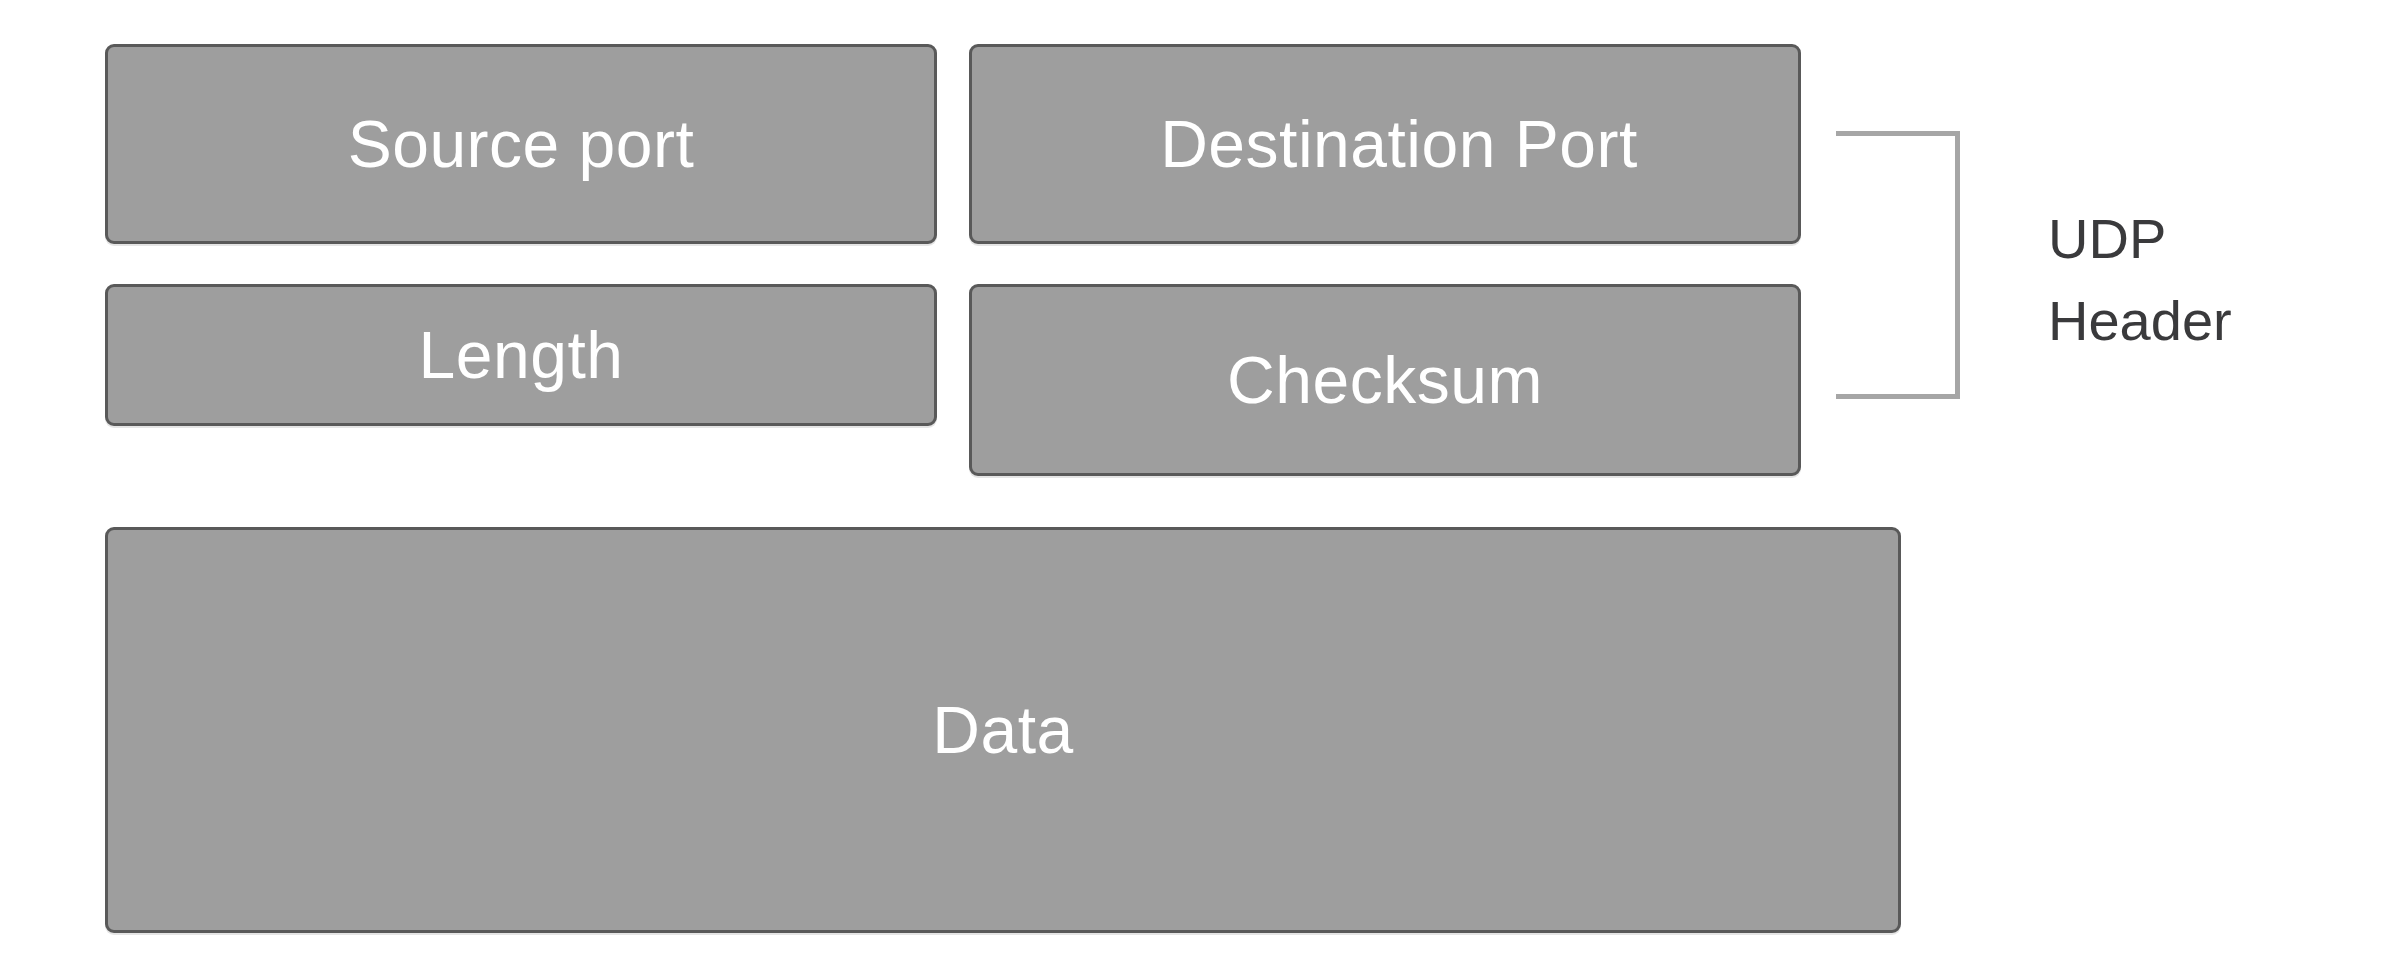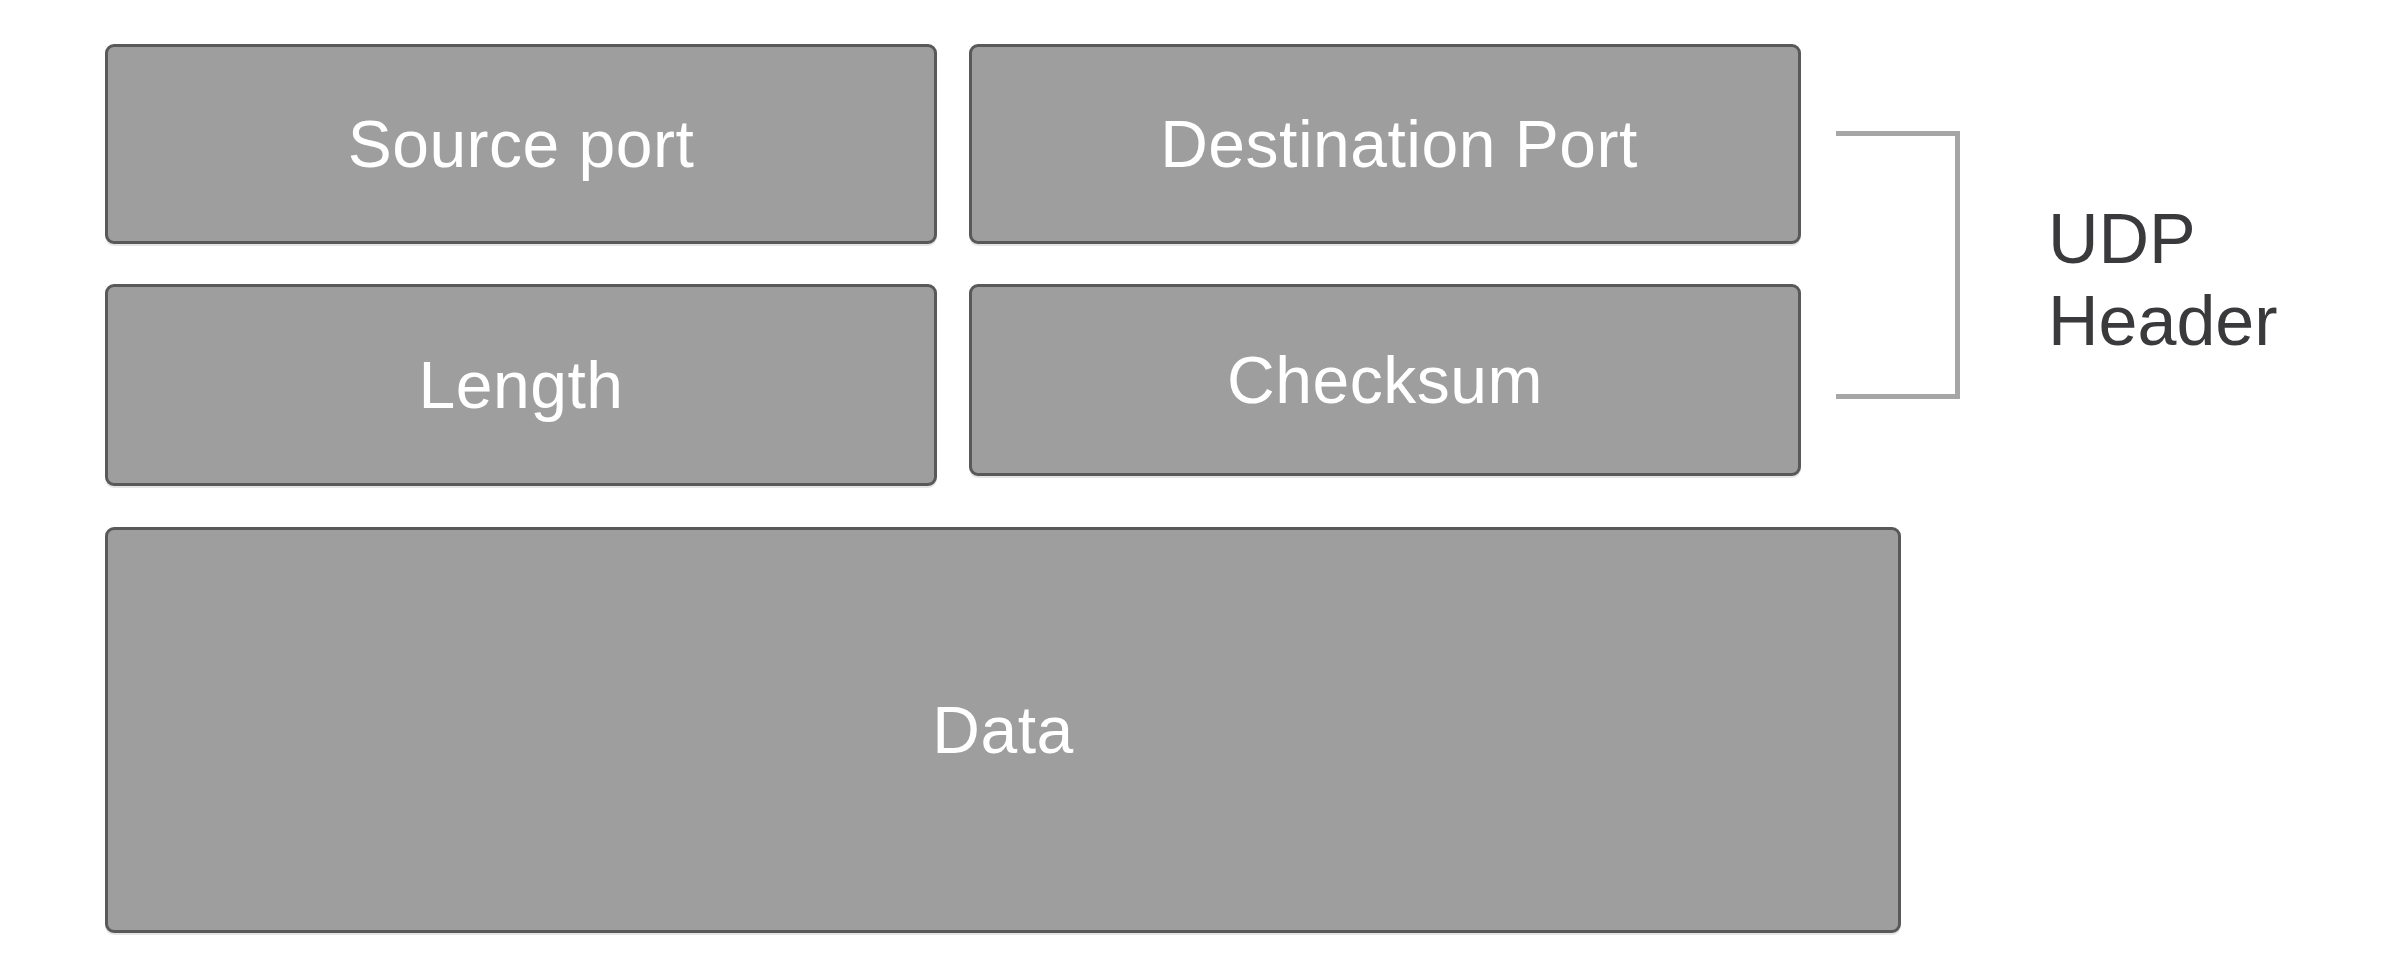--- a/index.html
+++ b/index.html
@@ -26,41 +26,41 @@
   }
   .box .box-label {
     color: var(--box-text, #ffffff);
     font-size: 66px;
     letter-spacing: 0.5px;
     white-space: nowrap;
   }
 
   .box-source-port      { left: 105px; top: 44px;  width: 832px;  height: 200px; }
   .box-destination-port { left: 969px; top: 44px;  width: 832px;  height: 200px; padding-left: 28px; }
-  .box-length           { left: 105px; top: 284px; width: 832px;  height: 202px; }
+  .box-length           { left: 105px; top: 284px; width: 832px;  height: 142px; }
   .box-checksum         { left: 969px; top: 284px; width: 832px;  height: 192px; }
   .box-data             { left: 105px; top: 527px; width: 1796px; height: 406px; }
 
   .bracket {
     position: absolute;
     left: 1836px;
     top: 131px;
     width: 124px;
     height: 268px;
     border-top: 5px solid var(--bracket, #a6a6a6);
     border-right: 5px solid var(--bracket, #a6a6a6);
     border-bottom: 5px solid var(--bracket, #a6a6a6);
   }
 
   .annotation {
     position: absolute;
     left: 2048px;
     top: 198px;
     color: var(--annotation-text, #3a3a3c);
-    font-size: 70px;
+    font-size: 56px;
     line-height: 82px;
     white-space: nowrap;
   }
 </style>
 </head>
 <body>
 
 <div class="canvas">
 
   <div class="box box-source-port">

